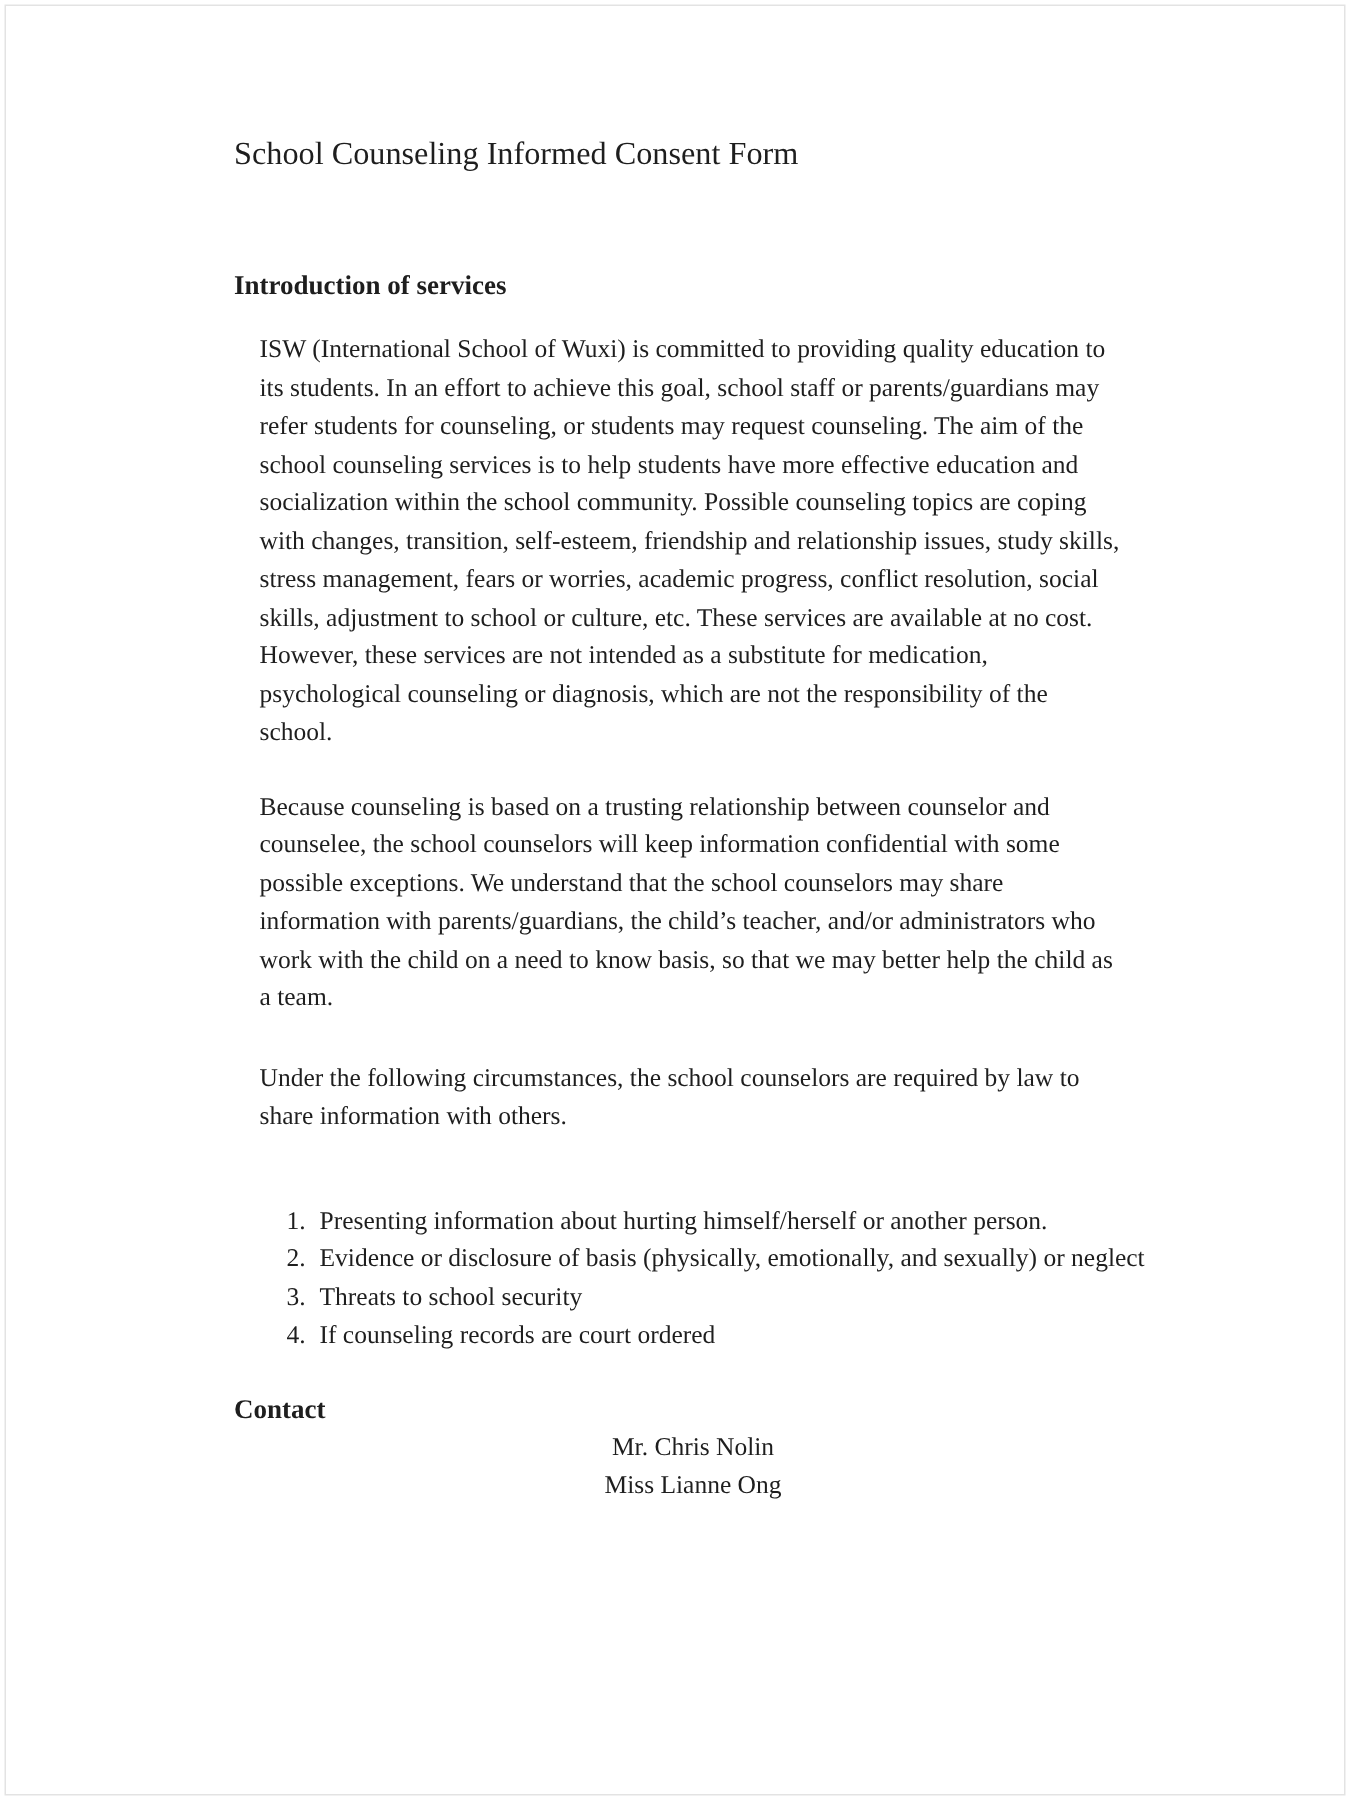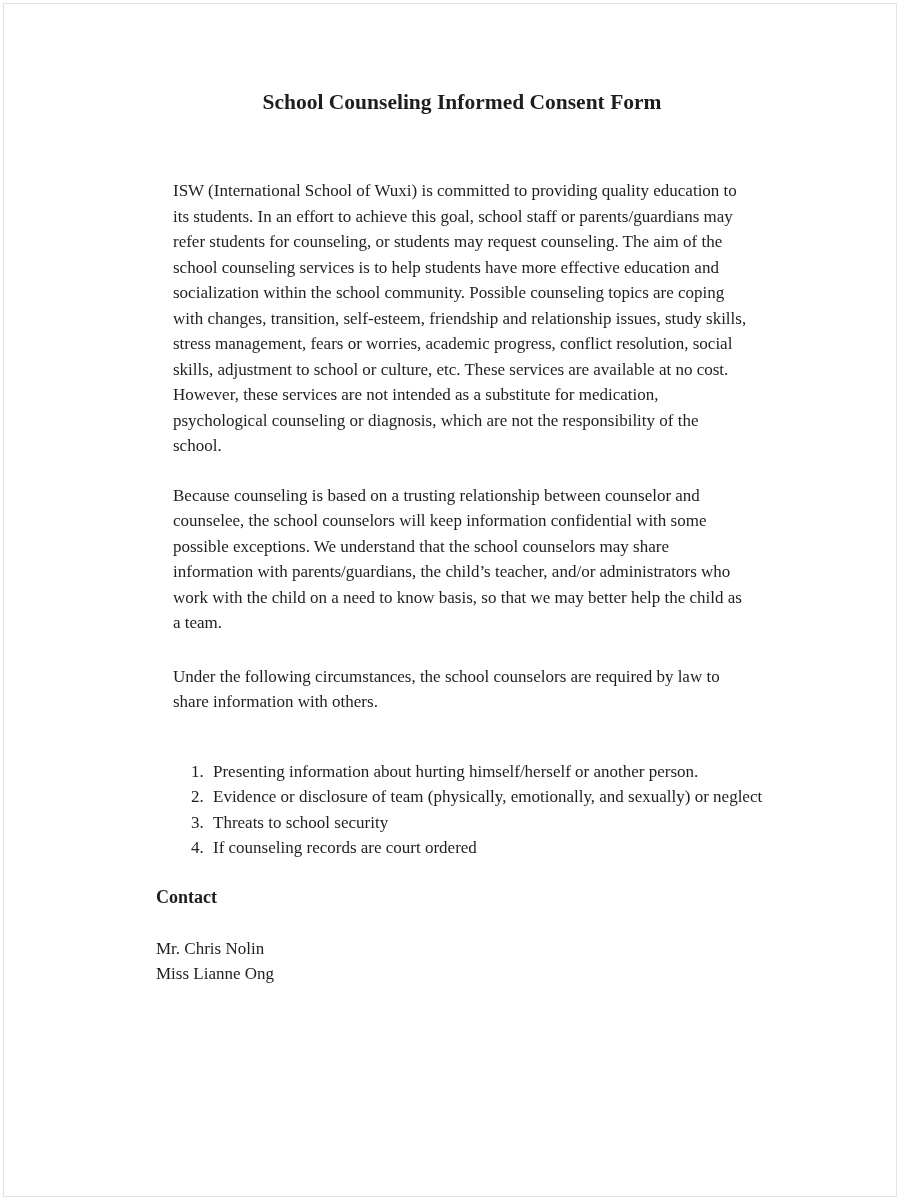--- a/index.html
+++ b/index.html
@@ -27,22 +27,21 @@
     position: absolute;
     left: 156px;
     top: 88px;
     width: 612px;
     font-size: 17px;
     line-height: 25.5px;
   }
   h1.doc-title {
     font-size: 21.5px;
     line-height: 28px;
-    font-weight: bold;
-    text-align: center;
+    font-weight: normal;
     margin: 0 0 62px 0;
   }
   h2.sec-heading {
     font-size: 18px;
     line-height: 25px;
     font-weight: bold;
     margin: 0;
   }
   p {
     margin: 17px;
@@ -55,42 +54,43 @@
     margin-top: 28px;
   }
   ol.circumstances {
     margin: 44px 0 0 0;
     padding: 0 0 0 52px;
   }
   ol.circumstances li {
     padding-left: 5px;
   }
   .signatories {
-    margin-top: 26px;
+    text-align: center;
   }
 </style>
 </head>
 <body>
 
 <div class="page-border"></div>
 
 <div class="content">
 
   <h1 class="doc-title">School Counseling Informed Consent Form</h1>
 
   <div class="section section-introduction">
+    <h2 class="sec-heading">Introduction of services</h2>
     <p>ISW (International School of Wuxi) is committed to providing quality education to its students. In an effort to achieve this goal, school staff or parents/guardians may refer students for counseling, or students may request counseling. The aim of the school counseling services is to help students have more effective education and socialization within the school community. Possible counseling topics are coping with changes, transition, self-esteem, friendship and relationship issues, study skills, stress management, fears or worries, academic progress, conflict resolution, social skills, adjustment to school or culture, etc. These services are available at no cost. However, these services are not intended as a substitute for medication, psychological counseling or diagnosis, which are not the responsibility of the school.</p>
   </div>
 
   <div class="section section-confidentiality">
     <p>Because counseling is based on a trusting relationship between counselor and counselee, the school counselors will keep information confidential with some possible exceptions. We understand that the school counselors may share information with parents/guardians, the child’s teacher, and/or administrators who work with the child on a need to know basis, so that we may better help the child as a team.</p>
     <p class="follow-para">Under the following circumstances, the school counselors are required by law to share information with others.</p>
     <ol class="circumstances">
       <li>Presenting information about hurting himself/herself or another person.</li>
-      <li>Evidence or disclosure of team (physically, emotionally, and sexually) or neglect</li>
+      <li>Evidence or disclosure of basis (physically, emotionally, and sexually) or neglect</li>
       <li>Threats to school security</li>
       <li>If counseling records are court ordered</li>
     </ol>
   </div>
 
   <div class="section section-contact">
     <h2 class="sec-heading">Contact</h2>
   </div>
 
   <div class="signatories">

